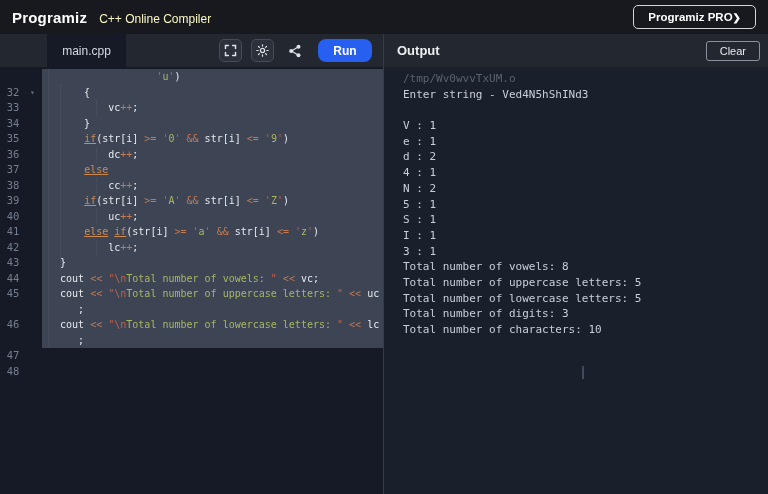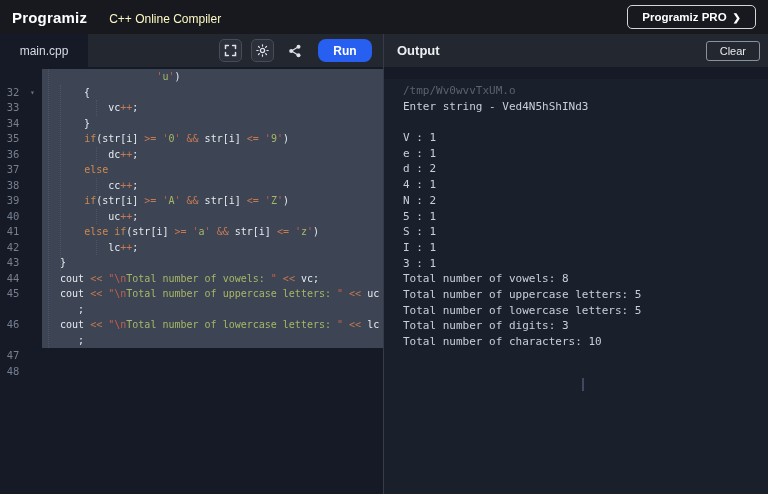--- a/index.html
+++ b/index.html
@@ -1,59 +1,59 @@
 <!DOCTYPE html>
 <html><head>
 <meta charset="utf-8">
 <style>
   * { margin:0; padding:0; box-sizing:border-box; }
   html,body { width:768px; height:494px; overflow:hidden; background:#151a26;
               font-family:"Liberation Sans", sans-serif; }
 
   
   .nav { height:34px; background:#17191f; display:flex; align-items:center; padding:0 12px; }
-  .brand { display:flex; align-items:baseline; gap:22px; }
+  .brand { display:flex; align-items:baseline; gap:12px; }
   .logo { color:#ffffff; font-weight:800; font-size:15px; letter-spacing:.2px; }
   .subtitle { color:#fef9c3; font-size:12px; }
   .nav .spacer { flex:1; }
   .pro-btn { background:transparent; border:1px solid #d2d5da; border-radius:5px;
              color:#ffffff; font-size:11.5px; font-weight:600; padding:5px 14px;
-             display:flex; align-items:center; gap:6px; cursor:pointer;
+             display:flex; align-items:center; cursor:pointer;
              font-family:"Liberation Sans", sans-serif; }
   .pro-btn .chev { font-size:10px; font-weight:700; }
 
   
   .main { display:flex; height:460px; }
   .panel { display:flex; flex-direction:column; }
   .editor-panel { width:384px; border-right:1px solid #363c47; }
-  .output-panel { flex:1;gap:12px; }
+  .output-panel { flex:1; }
 
   .phead { height:33px; background:#23272f; display:flex; align-items:center; flex-shrink:0; }
-  .tab { width:88px; height:33px; background:#151a26; color:#d6dae0; font-size:12px;
-         display:flex; align-items:center; justify-content:center; cursor:pointer; }
+  .tab { width:79px; height:33px; background:#151a26; color:#d6dae0; font-size:12px;
+         display:flex; align-items:center; justify-content:center; cursor:pointer;margin-left:47px; }
   .phead .spacer { flex:1; }
   .icon-btn { width:23px; height:23px; border:1px solid #474c56; border-radius:5px;
               background:#2b303a; display:flex; align-items:center; justify-content:center;
               margin-right:9px; cursor:pointer; }
   .icon-plain { width:23px; height:23px; border:none; background:transparent;
                 display:flex; align-items:center; justify-content:center; margin-right:12px; cursor:pointer; }
   .run-btn { width:54px; height:23px; background:#2760f0; border:none; border-radius:8px;
              color:#ffffff; font-size:12px; font-weight:700; margin-right:11px; cursor:pointer;
              font-family:"Liberation Sans", sans-serif; }
 
   
   .editor-area { position:relative; flex:1; background:#151a26; padding-top:2px; overflow:hidden; }
   .crow { display:flex; height:15.5px; line-height:15.5px;
           font-family:"DejaVu Sans Mono", monospace; font-size:10px; white-space:pre; }
   .gnum { width:26px; text-align:center; color:#767f90; font-size:10.5px; flex-shrink:0; }
   .gfold { width:16px; flex-shrink:0; color:#6a7280; font-size:8px; padding-left:4px; }
   .code { flex:1; padding-left:6px; color:#e7eaef; }
   .sel .code { background:#3d4454; }
   .tk-t { color:#e7eaef; }
-  .tk-k { color:#cd8a4f; }
+  .tk-k { color:#cd8a4f;text-decoration:underline; }
   .tk-o { color:#c77a52; }
   .tk-s { color:#a8b666; }
   .tk-q { color:#c2604b; }
   .guide { position:absolute; width:0; border-left:1px dotted #5a6273; opacity:.55; }
 
   
   .ptitle { color:#eceef1; font-size:13px; font-weight:700; padding-left:13px; }
   .clear-btn { background:transparent; border:1px solid #8a919c; border-radius:3px;
                color:#e8eaed; font-size:11px; padding:3px 13px; margin-right:8px; cursor:pointer;
                font-family:"Liberation Sans", sans-serif; }

